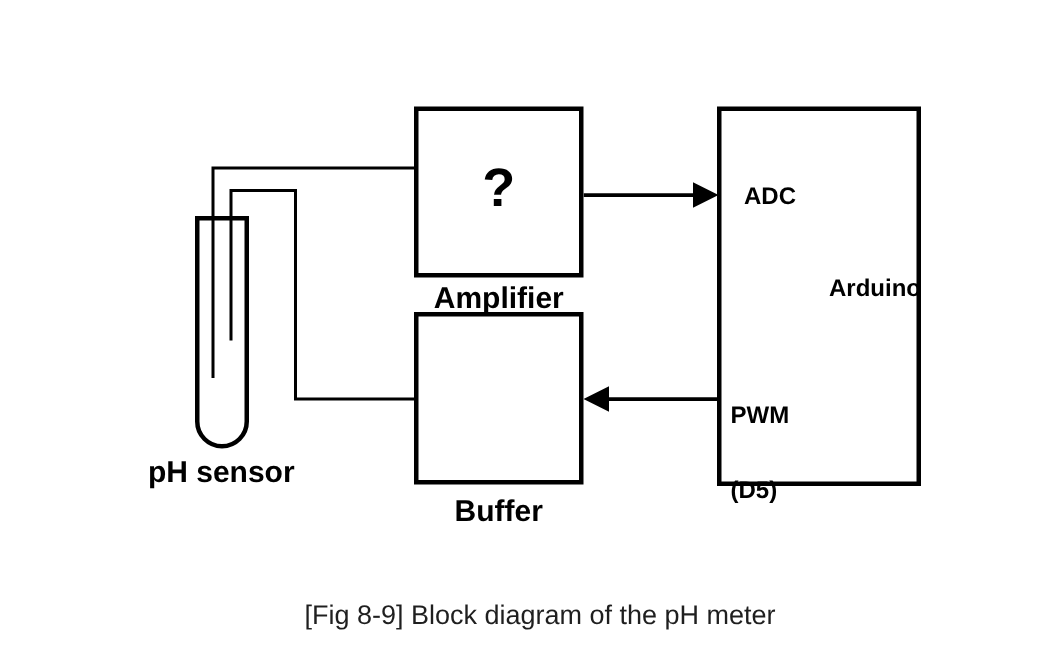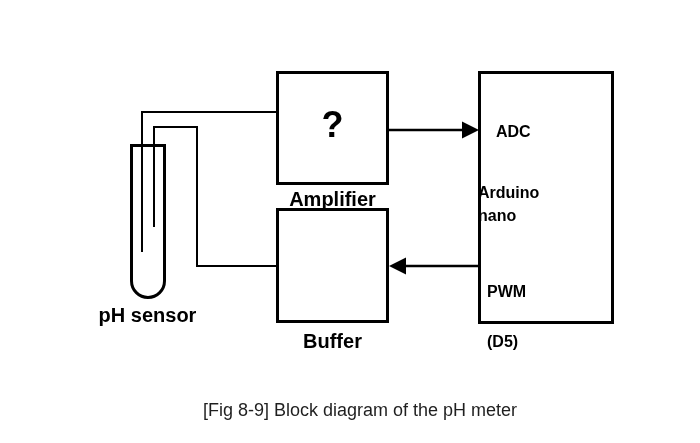--- a/index.html
+++ b/index.html
@@ -51,24 +51,24 @@
   }
   .amp-label    { left: 276px; top: 188px; width: 113px; }
   .buffer-label { left: 276px; top: 330px; width: 113px; }
   .sensor-label { left: 95px;  top: 304px; width: 105px; }
   .adc-label {
     position: absolute; left: 496px; top: 123px;
     font-weight: bold; font-size: 16px;
   }
   .arduino-name {
     position: absolute; left: 478px; top: 181px; width: 136px;
-    text-align: left; font-weight: bold; font-size: 16px; line-height: 23px;
+    text-align: right; font-weight: bold; font-size: 16px; line-height: 23px;
   }
   .pwm-label {
-    position: absolute; left: 487px; top: 254px;
+    position: absolute; left: 487px; top: 240px;
     font-weight: bold; font-size: 16px; line-height: 25px;
     white-space: pre-line;
   }
   .caption {
     position: absolute;
     left: 10px; top: 400px; width: 700px;
     text-align: center;
     font-size: 18px;
     color: var(--color-caption);
   }
@@ -102,21 +102,20 @@
   </div>
   <div class="block-label amp-label">Amplifier</div>
 
   <div class="block buffer-box"></div>
   <div class="block-label buffer-label">Buffer</div>
 
   <div class="block arduino-box"></div>
   <div class="adc-label">ADC</div>
   <div class="arduino-name">
     <div>Arduino</div>
-    <div>nano</div>
   </div>
   <div class="pwm-label">
     <div>PWM</div>
     <div>(D5)</div>
   </div>
 
   <div class="block-label sensor-label">pH sensor</div>
 
   <div class="caption">[Fig 8-9] Block diagram of the pH meter</div>
 

